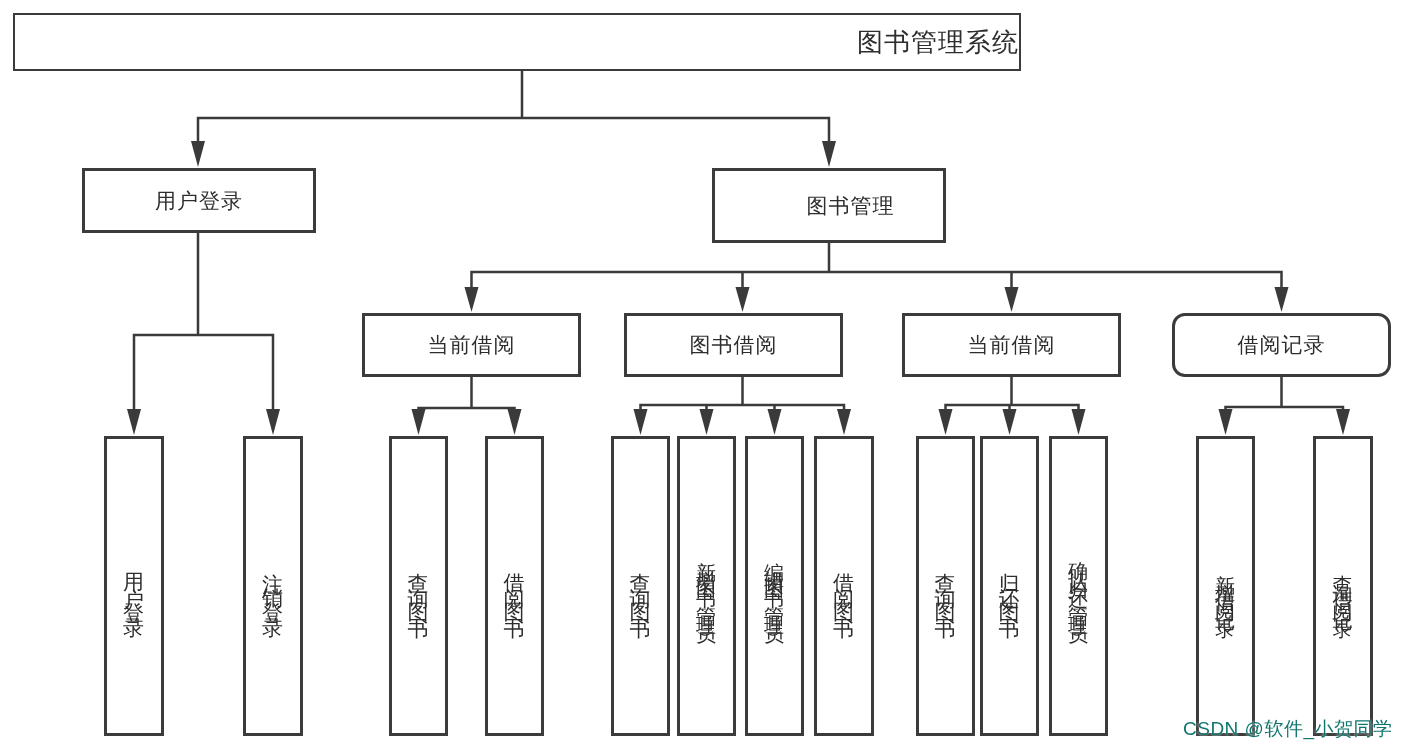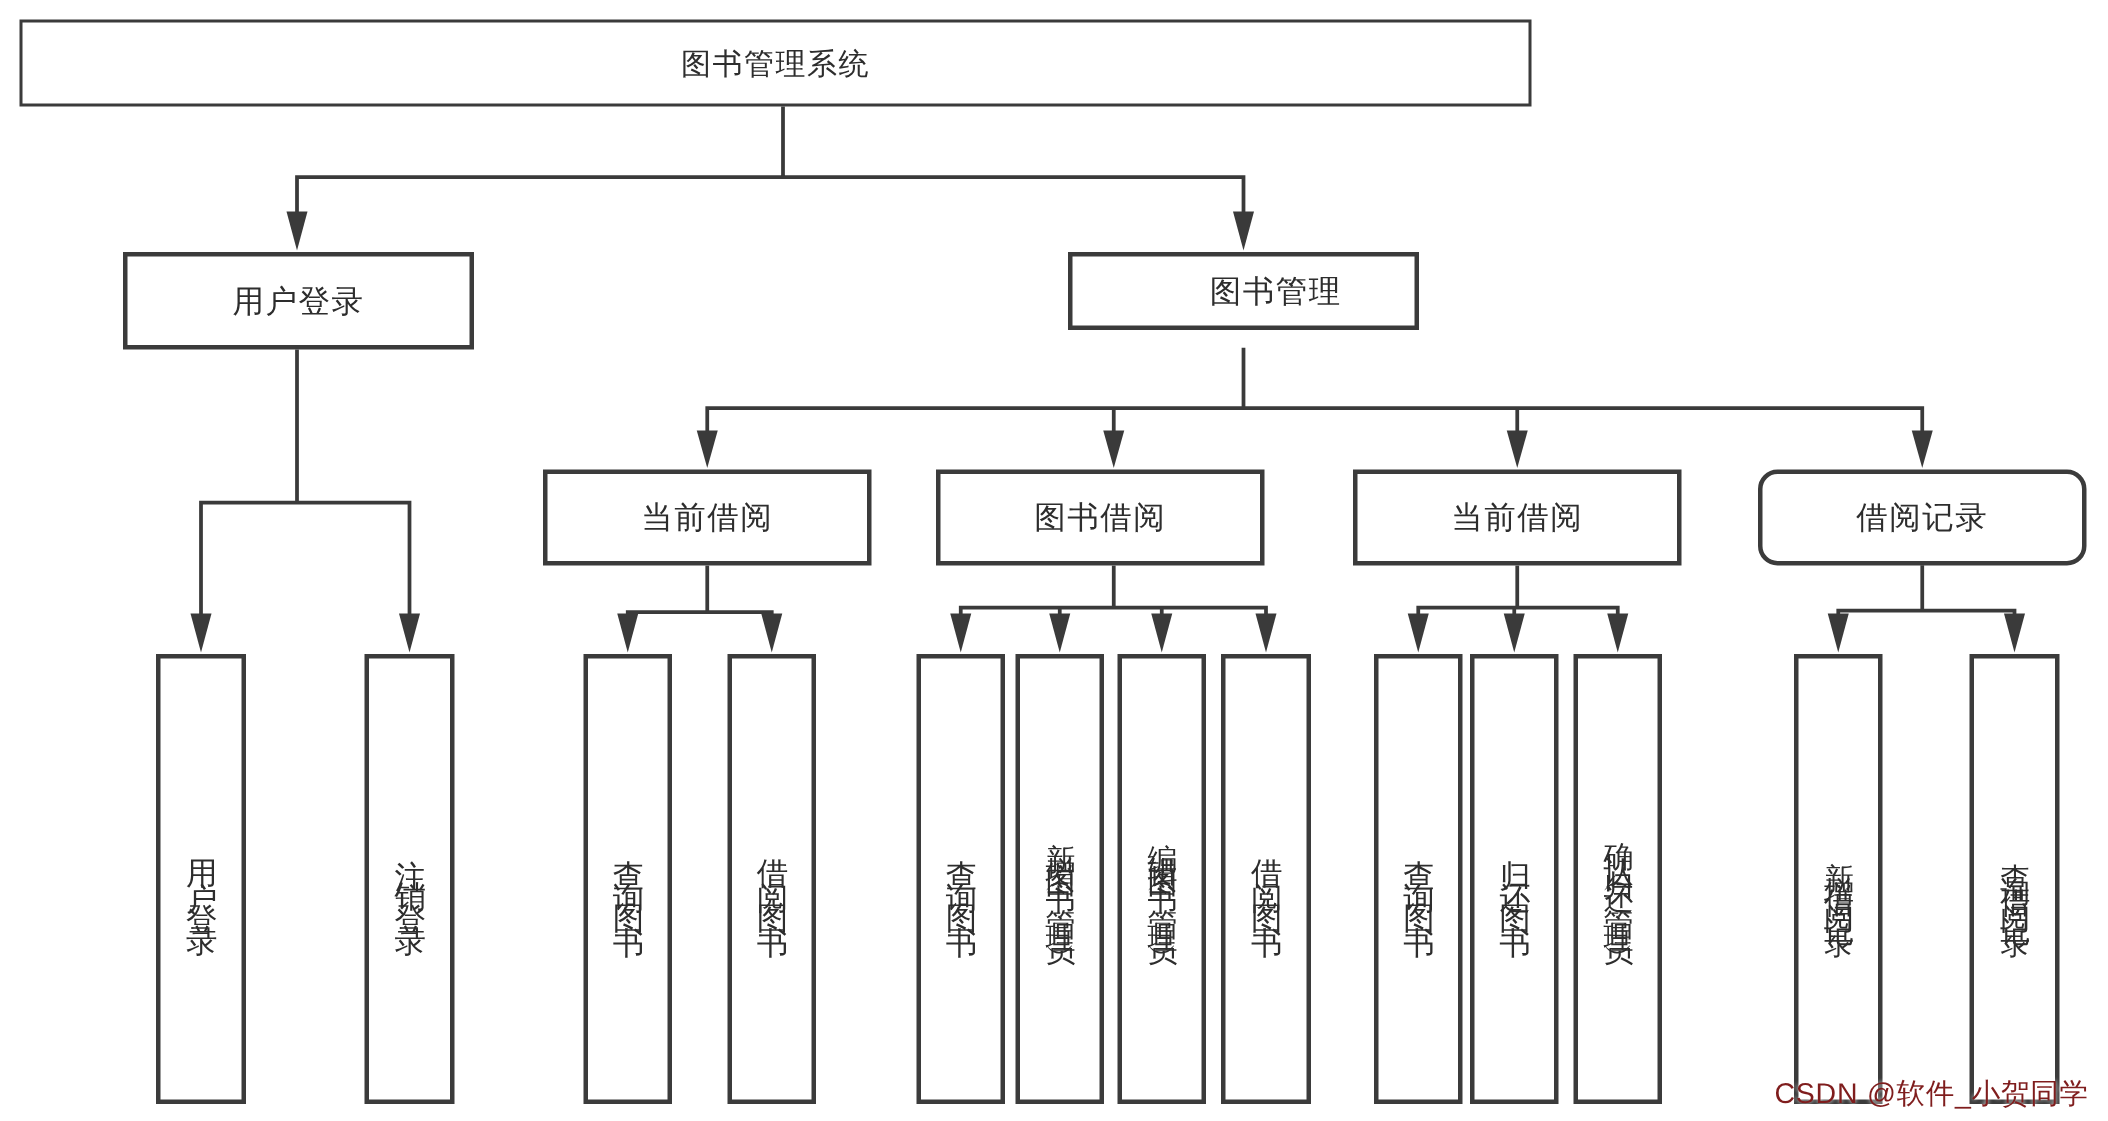--- a/index.html
+++ b/index.html
@@ -14,23 +14,23 @@
   .box{
     position:absolute;
     box-sizing:border-box;
     border:3px solid #3b3b3b;
     background:#ffffff;
     display:flex;align-items:center;justify-content:center;
     color:#2d2d2d;
     z-index:2;
   }
   .h-box{font-size:21px;letter-spacing:1px;}
-  #b-root{left:13px;top:13px;width:1008px;height:58px;border-width:2.5px;font-size:20px;}
+  #b-root{left:13px;top:13px;width:1008px;height:58px;border-width:2.5px;font-size:26px;justify-content:flex-end;}
   #b-user-login{left:82px;top:168px;width:234px;height:65px;}
-  #b-book-mgmt{left:712px;top:168px;width:234px;height:52px;padding-left:43px;}
+  #b-book-mgmt{left:712px;top:168px;width:234px;height:75px;padding-left:43px;}
   #b-new-rec{left:362px;top:313px;width:219px;height:64px;}
   #b-borrow{left:624px;top:313px;width:219px;height:64px;}
   #b-current{left:902px;top:313px;width:219px;height:64px;}
   #b-records{left:1172px;top:313px;width:219px;height:64px;border-radius:13px;}
   .v-box{top:436px;height:300px;}
   .vtext{
     writing-mode:vertical-lr;
     text-orientation:mixed;
     line-height:1;
     font-size:21px;
@@ -47,21 +47,21 @@
   #b-l-bb-borrow{left:814px;width:60px;}
   #b-l-cb-query{left:916px;width:59px;}
   #b-l-cb-return{left:980px;width:59px;}
   #b-l-cb-confirm{left:1049px;width:59px;}
   #b-l-br-add{left:1196px;width:59px;}
   #b-l-br-query{left:1313px;width:60px;}
   .watermark{
     position:absolute;
     left:1183px;top:716px;
     font-size:19px;
-    color:#7f1d1d;
+    color:#0f766e;
     letter-spacing:0.5px;
     text-shadow:0 0 3px rgba(255,255,255,0.95);
     z-index:3;
     white-space:nowrap;
   }
 </style>
 </head>
 <body>
 
 <div class="canvas">

